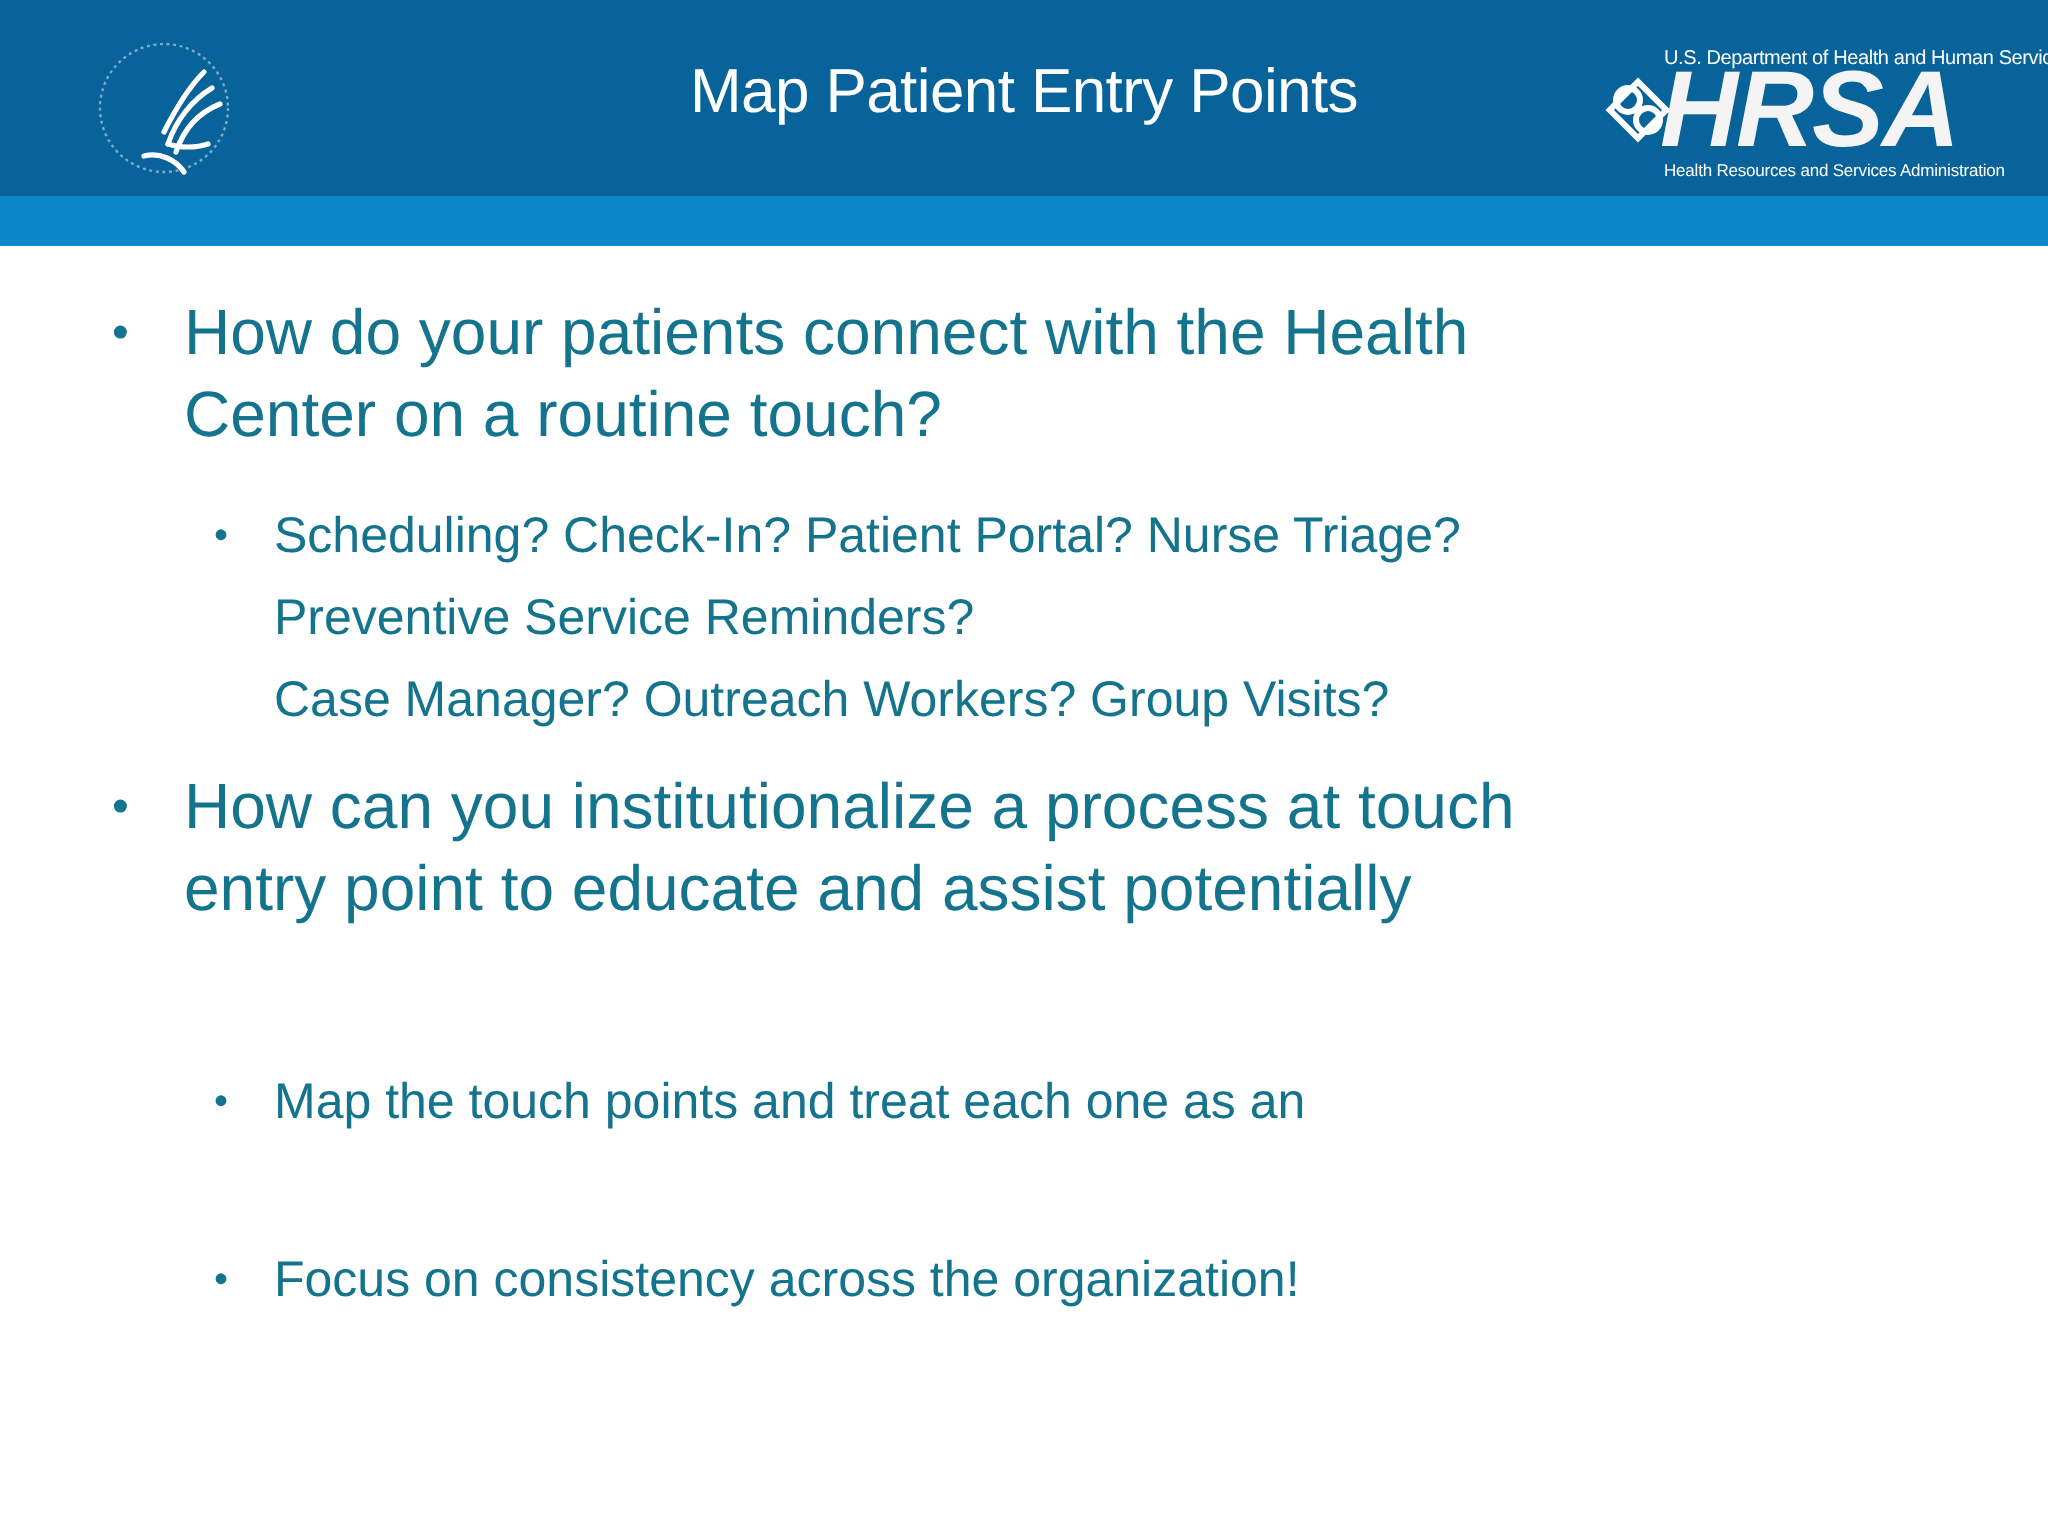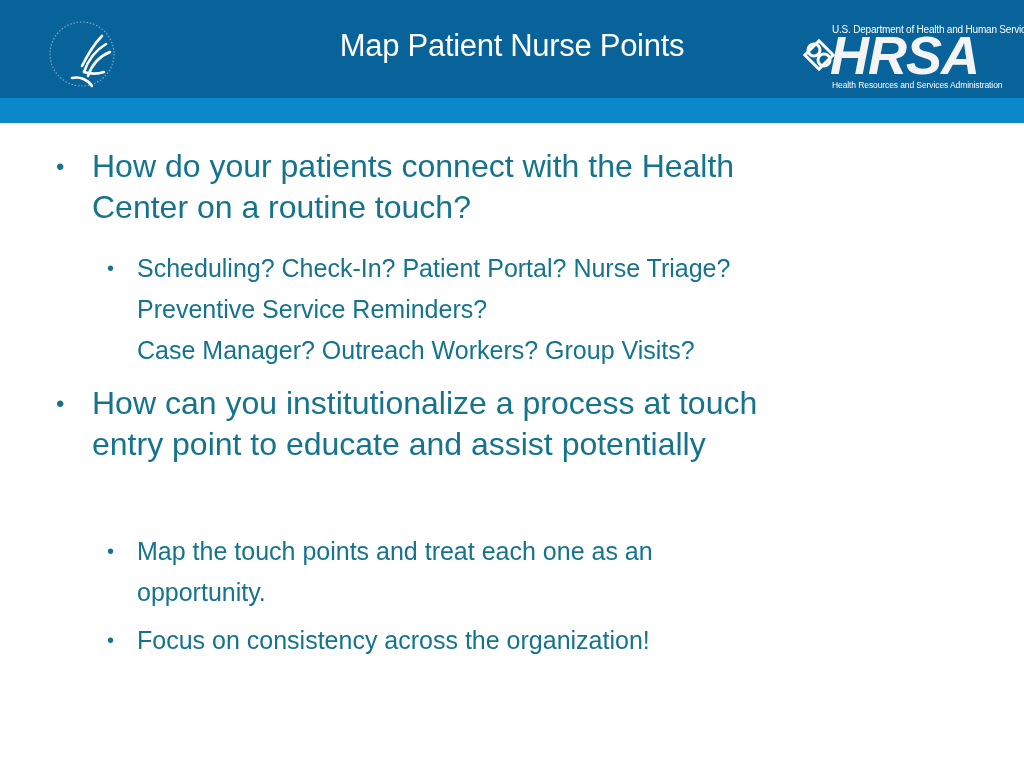--- a/index.html
+++ b/index.html
@@ -63,21 +63,21 @@
   <circle cx="38" cy="38" r="32" fill="none" stroke="#7fa9c6" stroke-width="1.2" stroke-dasharray="1.5 1.8"></circle>
   <g fill="none" stroke="#ffffff" stroke-width="2.6" stroke-linecap="round">
     <path d="M62 28 C52 34 44 44 40 56"></path>
     <path d="M58 20 C50 28 44 38 38 50"></path>
     <path d="M66 36 C56 40 48 48 44 60"></path>
     <path d="M28 62 C36 60 44 64 48 70"></path>
     <path d="M40 56 C46 58 54 58 60 56"></path>
   </g>
 </svg>
 
-<div class="title">Map Patient Nurse Points</div>
+<div class="title">Map Patient Entry Points</div>
 
 <div class="hrsa-logo">
   <svg class="hrsa-mark" viewBox="0 0 38 38">
     <g fill="none" stroke="#ffffff" stroke-width="3">
       <rect x="9" y="9" width="20" height="20" transform="rotate(45 19 19)"></rect>
       <circle cx="14" cy="14" r="6"></circle>
       <circle cx="24" cy="24" r="6"></circle>
     </g>
   </svg>
   <div class="hrsa-top">U.S. Department of Health and Human Services</div>
@@ -98,19 +98,18 @@
     <span class="line">Case Manager? Outreach Workers? Group Visits?</span>
   </div>
   <div class="b1" style="left:92px; top:383px;">
     <span class="dot">•</span>
     <span class="line">How can you institutionalize a process at touch</span>
     <span class="line">entry point to educate and assist potentially</span>
   </div>
   <div class="b2" style="left:137px; top:531px;">
     <span class="dot">•</span>
     <span class="line">Map the touch points and treat each one as an</span>
-    <span class="line">opportunity.</span>
   </div>
   <div class="b2" style="left:137px; top:620px;">
     <span class="dot">•</span>
     <span class="line">Focus on consistency across the organization!</span>
   </div>
 </div>
 
 </body></html>

